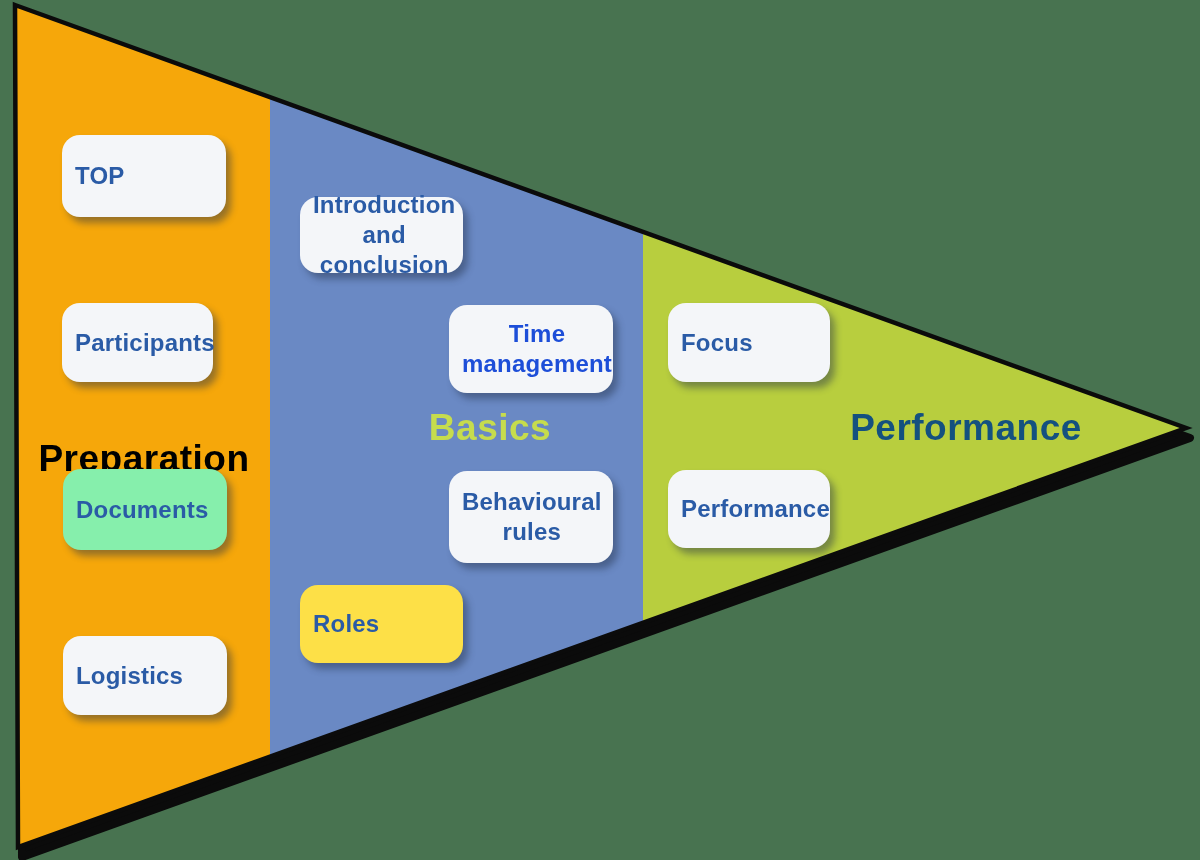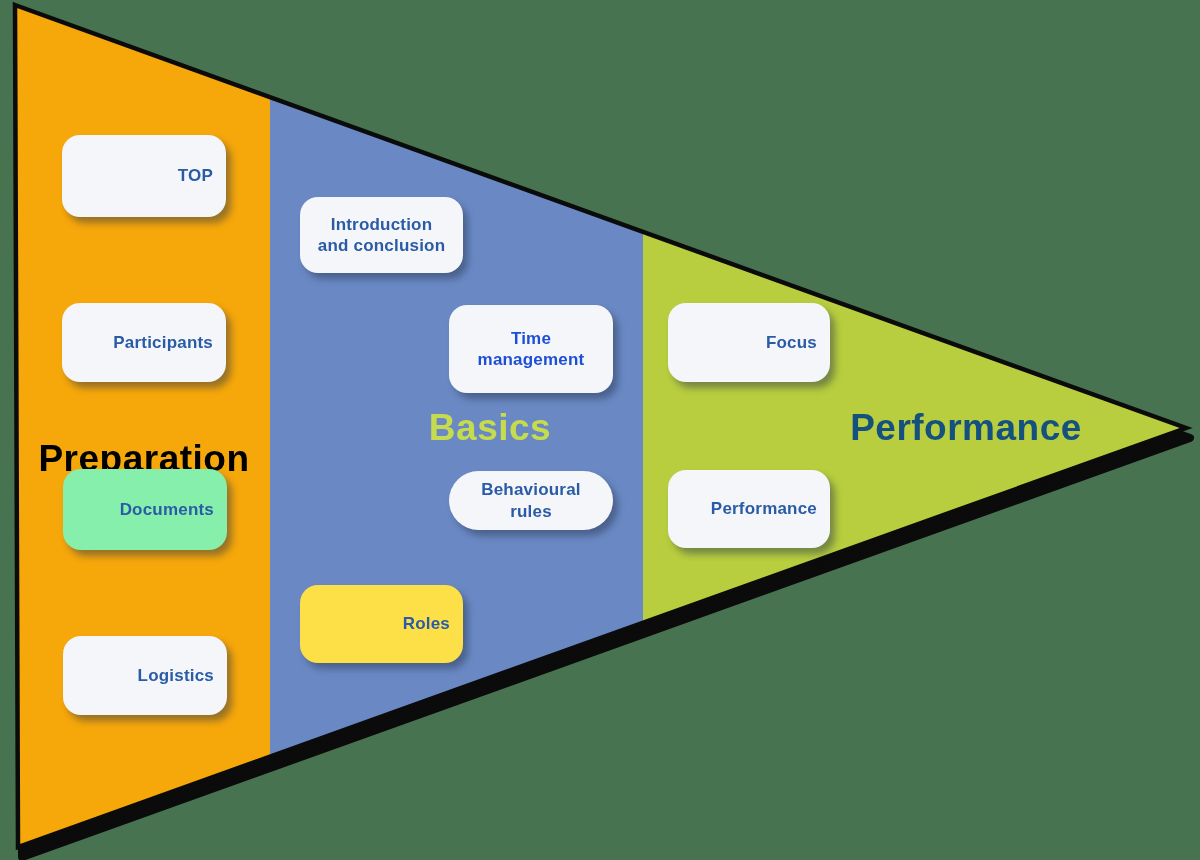--- a/index.html
+++ b/index.html
@@ -31,25 +31,25 @@
     white-space: nowrap;
     line-height: 1;
     user-select: none;
   }
   .card {
     position: absolute;
     border-radius: 18px;
     box-shadow: 5px 6px 7px rgba(35, 48, 73, 0.45);
     display: flex;
     align-items: center;
-    justify-content: flex-end;
+    justify-content: flex-start;
     text-align: center;
     padding: 6px 13px;
     box-sizing: border-box;
-    font-size: 17px;
+    font-size: 24px;
     font-weight: 700;
     line-height: 1.25;
     letter-spacing: 0.2px;
   }
 </style>
 </head>
 <body>
 
 <div class="page" style="background-color: rgb(72, 115, 80);">
 
@@ -76,41 +76,41 @@
     <div class="section-heading" style="left: 144px; top: 426px; color: #000000; margin-top: 32px;">Preparation</div>
 
     <div class="section-heading" style="left: 490px; top: 427px; color: rgb(198, 220, 77);">Basics</div>
 
     <div class="section-heading" style="left: 966px; top: 427px; color: rgb(20, 81, 127);">Performance</div>
 
     <div class="card" style="left: 62px; top: 135px; width: 164px; height: 82px; background: rgb(244, 246, 249); color: rgb(42, 91, 166);">
       <span>TOP</span>
     </div>
 
-    <div class="card" style="left: 62px; top: 303px; width: 164px; height: 79px; background: rgb(244, 246, 249); color: rgb(42, 91, 166);">
+    <div class="card" style="left: 62px; top: 303px; width: 151px; height: 79px; background: rgb(244, 246, 249); color: rgb(42, 91, 166);">
       <span>Participants</span>
     </div>
 
     <div class="card" style="left: 63px; top: 469px; width: 164px; height: 81px; background: #86efac; color: rgb(42, 91, 166);">
       <span>Documents</span>
     </div>
 
     <div class="card" style="left: 63px; top: 636px; width: 164px; height: 79px; background: rgb(244, 246, 249); color: rgb(42, 91, 166);">
       <span>Logistics</span>
     </div>
 
     <div class="card" style="left: 300px; top: 197px; width: 163px; height: 76px; background: rgb(244, 246, 249); color: rgb(42, 91, 166);">
       <span>Introduction and conclusion</span>
     </div>
 
     <div class="card" style="left: 449px; top: 305px; width: 164px; height: 88px; background: rgb(244, 246, 249); color: #1d4ed8;">
       <span>Time management</span>
     </div>
 
-    <div class="card" style="left: 449px; top: 471px; width: 164px; height: 59px; background: rgb(244, 246, 249); color: rgb(42, 91, 166); border-radius: 31px;">
+    <div class="card" style="left: 449px; top: 471px; width: 164px; height: 92px; background: rgb(244, 246, 249); color: rgb(42, 91, 166);">
       <span>Behavioural rules</span>
     </div>
 
     <div class="card" style="left: 300px; top: 585px; width: 163px; height: 78px; background: #fde047; color: rgb(42, 91, 166);">
       <span>Roles</span>
     </div>
 
     <div class="card" style="left: 668px; top: 303px; width: 162px; height: 79px; background: rgb(244, 246, 249); color: rgb(42, 91, 166);">
       <span>Focus</span>
     </div>

